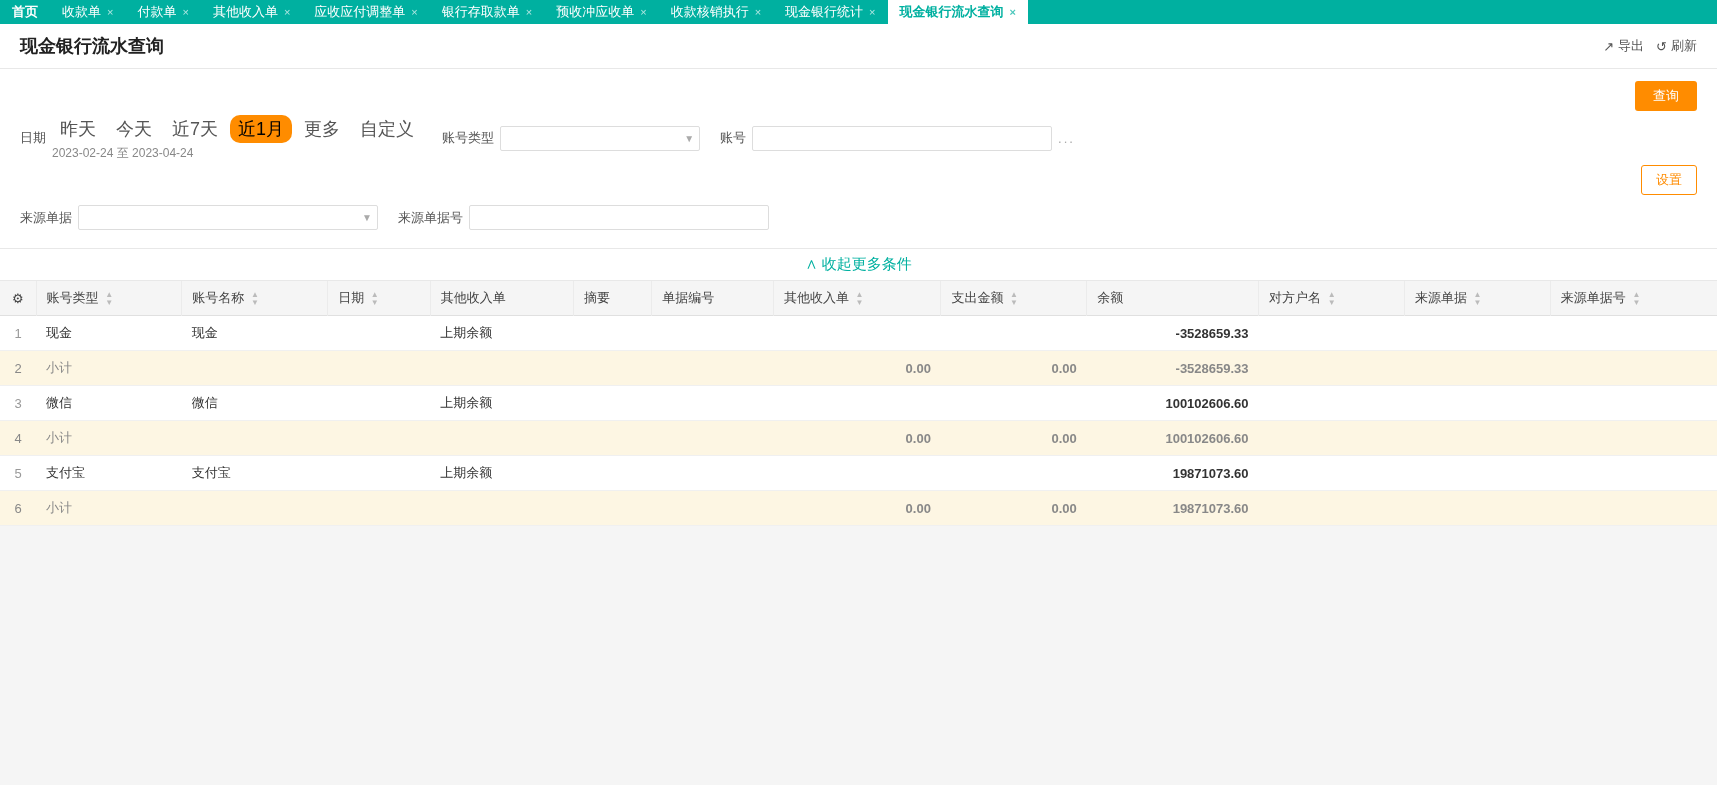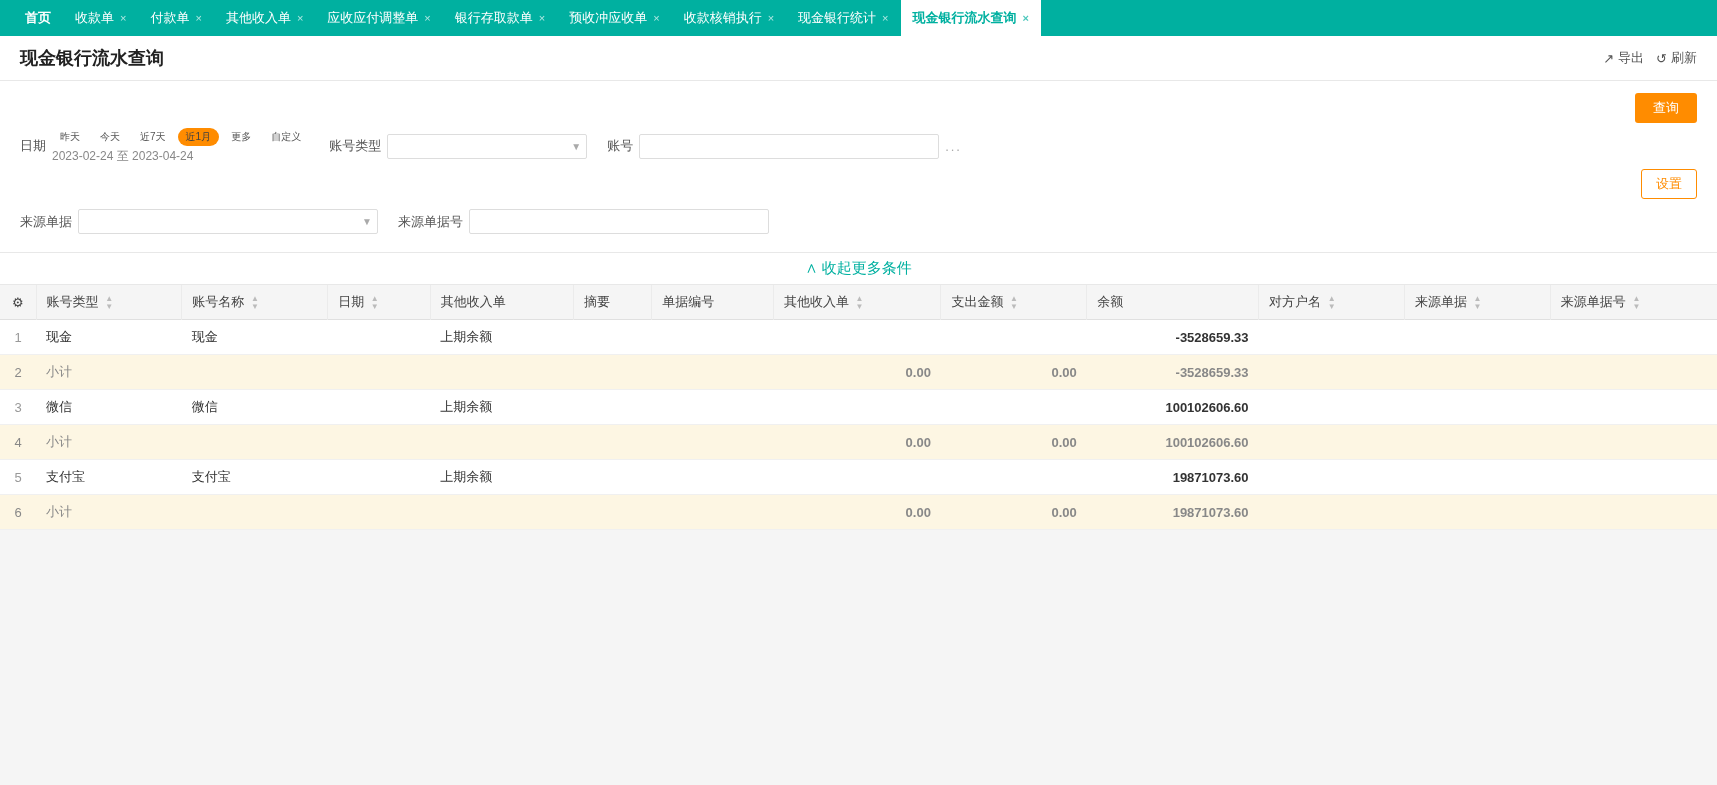--- a/index.html
+++ b/index.html
@@ -3,22 +3,22 @@
   <meta charset="utf-8">
   <style>
     * { margin: 0; padding: 0; box-sizing: border-box; }
     body { font-family: 'Microsoft YaHei', Arial, sans-serif; font-size: 13px; background: #f5f5f5; color: #333; }
 
     
     .top-nav {
       background: #00b0a0;
       display: flex;
       align-items: center;
-      height: 36px;
-      padding: 0 13px;
+      height: 24px;
+      padding: 0 0;
       overflow: hidden;
     }
     .nav-item {
       color: #fff;
       padding: 0 12px;
       height: 36px;
       display: flex;
       align-items: center;
       cursor: pointer;
       font-size: 13px;
@@ -90,25 +90,25 @@
     .date-options {
       display: flex;
       align-items: center;
       gap: 4px;
     }
     .date-opt {
       padding: 2px 8px;
       cursor: pointer;
       border-radius: 2px;
       color: #555;
-      font-size: 10px;
+      font-size: 18px;
     }
     .date-opt.active {
       background: #ff8c00;
-      color: #404040;
+      color: #000000;
       border-radius: 10px;
     }
     .date-range {
       color: #888;
       font-size: 12px;
       margin-top: 2px;
     }
     .filter-select {
       border: 1px solid #ddd;
       border-radius: 2px;
@@ -161,21 +161,21 @@
       border: 1px solid #ff8c00;
       border-radius: 3px;
       padding: 5px 14px;
       cursor: pointer;
       font-size: 13px;
       margin-top: 40px;
     }
     .action-col {
       display: flex;
       flex-direction: column;
-      gap: 6px;
+      gap: 14px;
       align-items: flex-end;
       margin-left: auto;
     }
 
     
     .collapse-bar {
       text-align: center;
       padding: 6px;
       color: #00b0a0;
       cursor: pointer;

